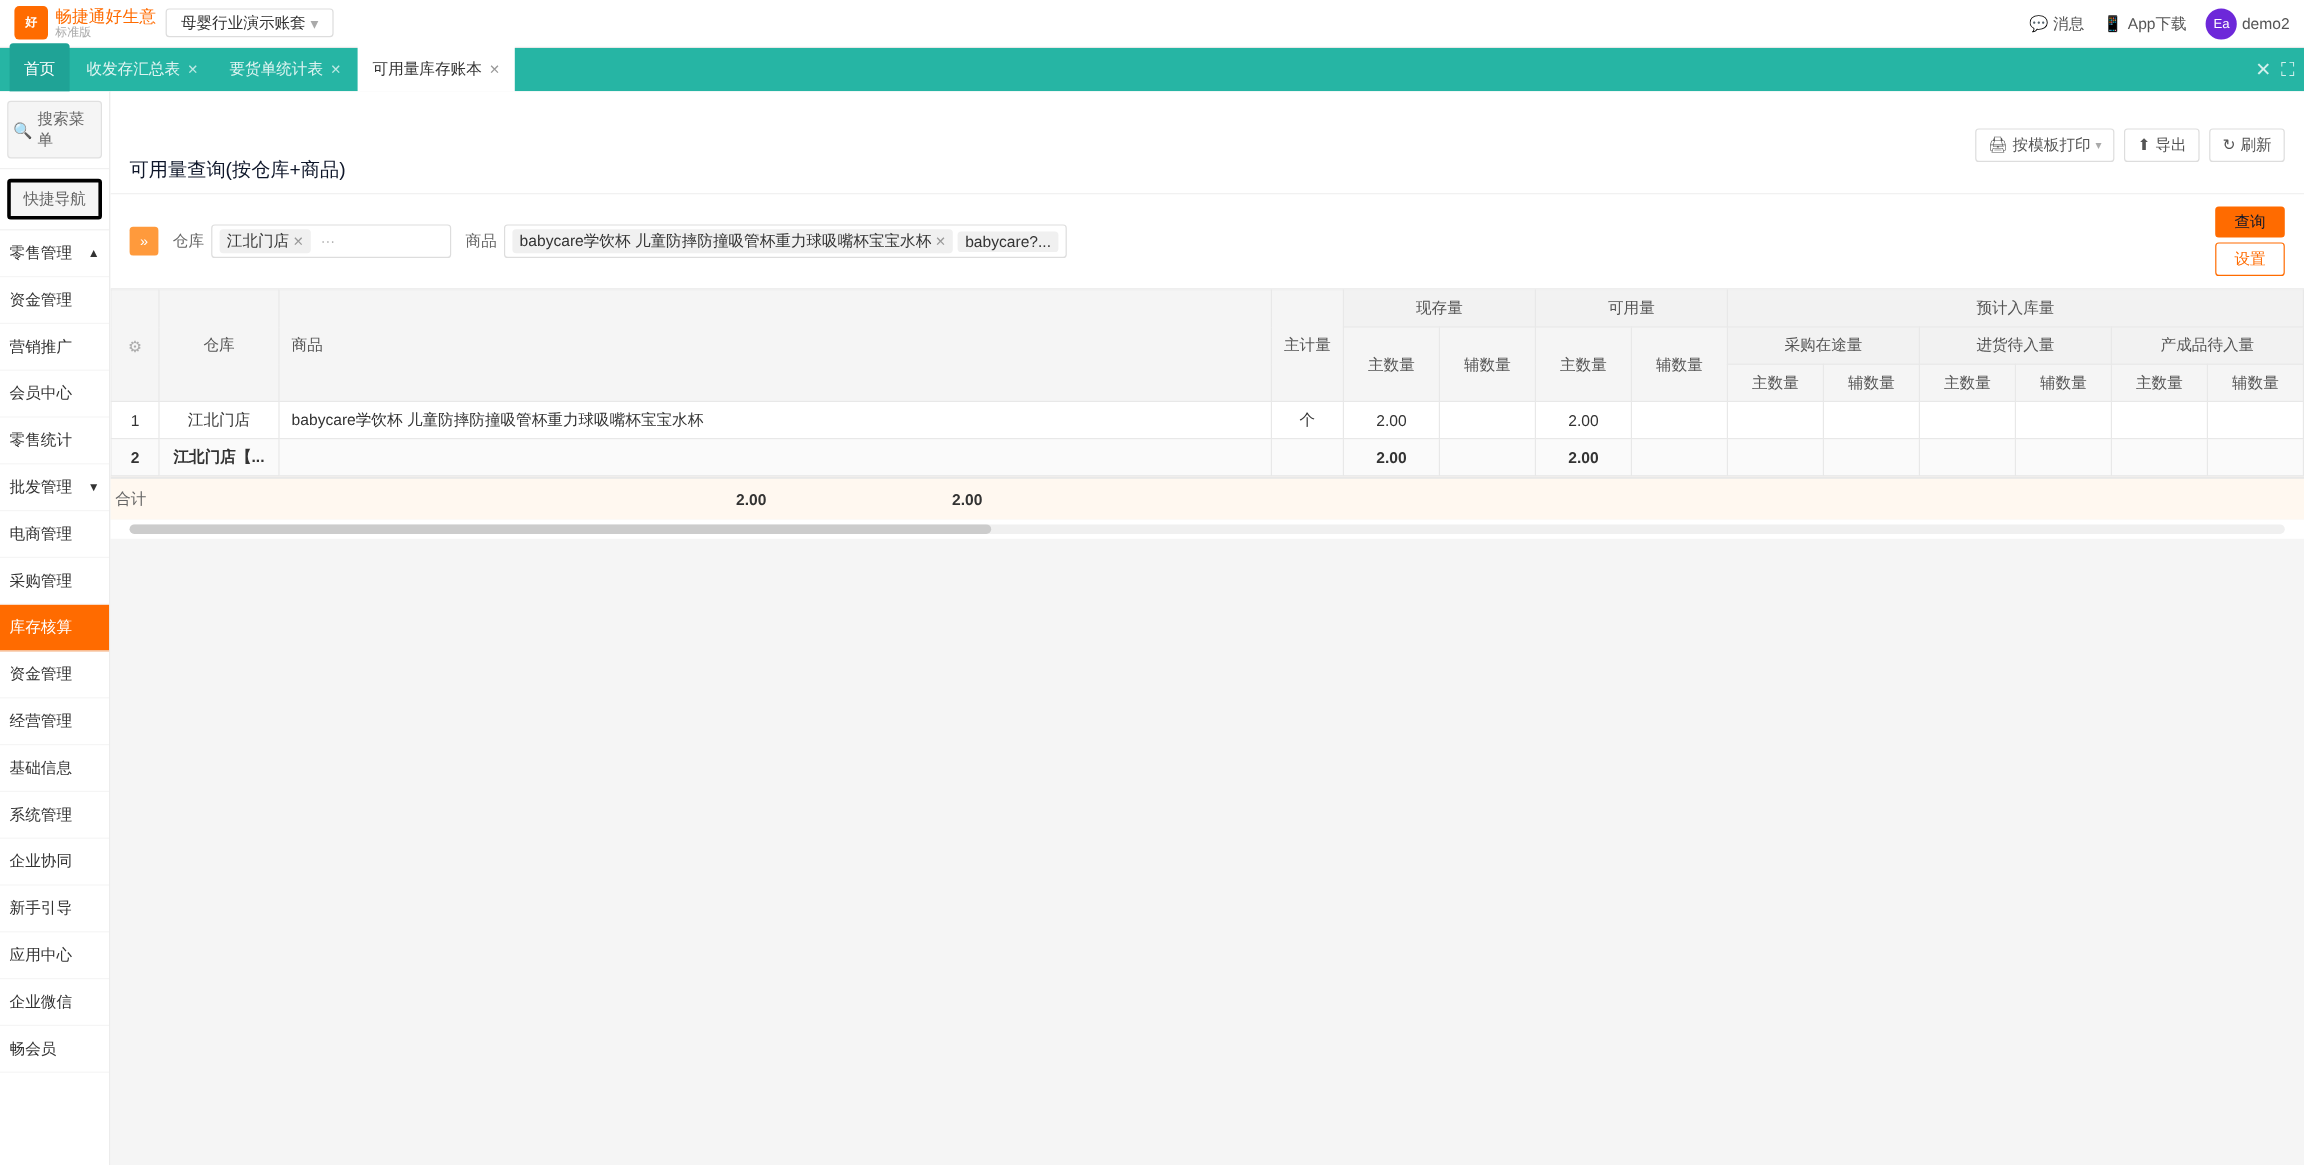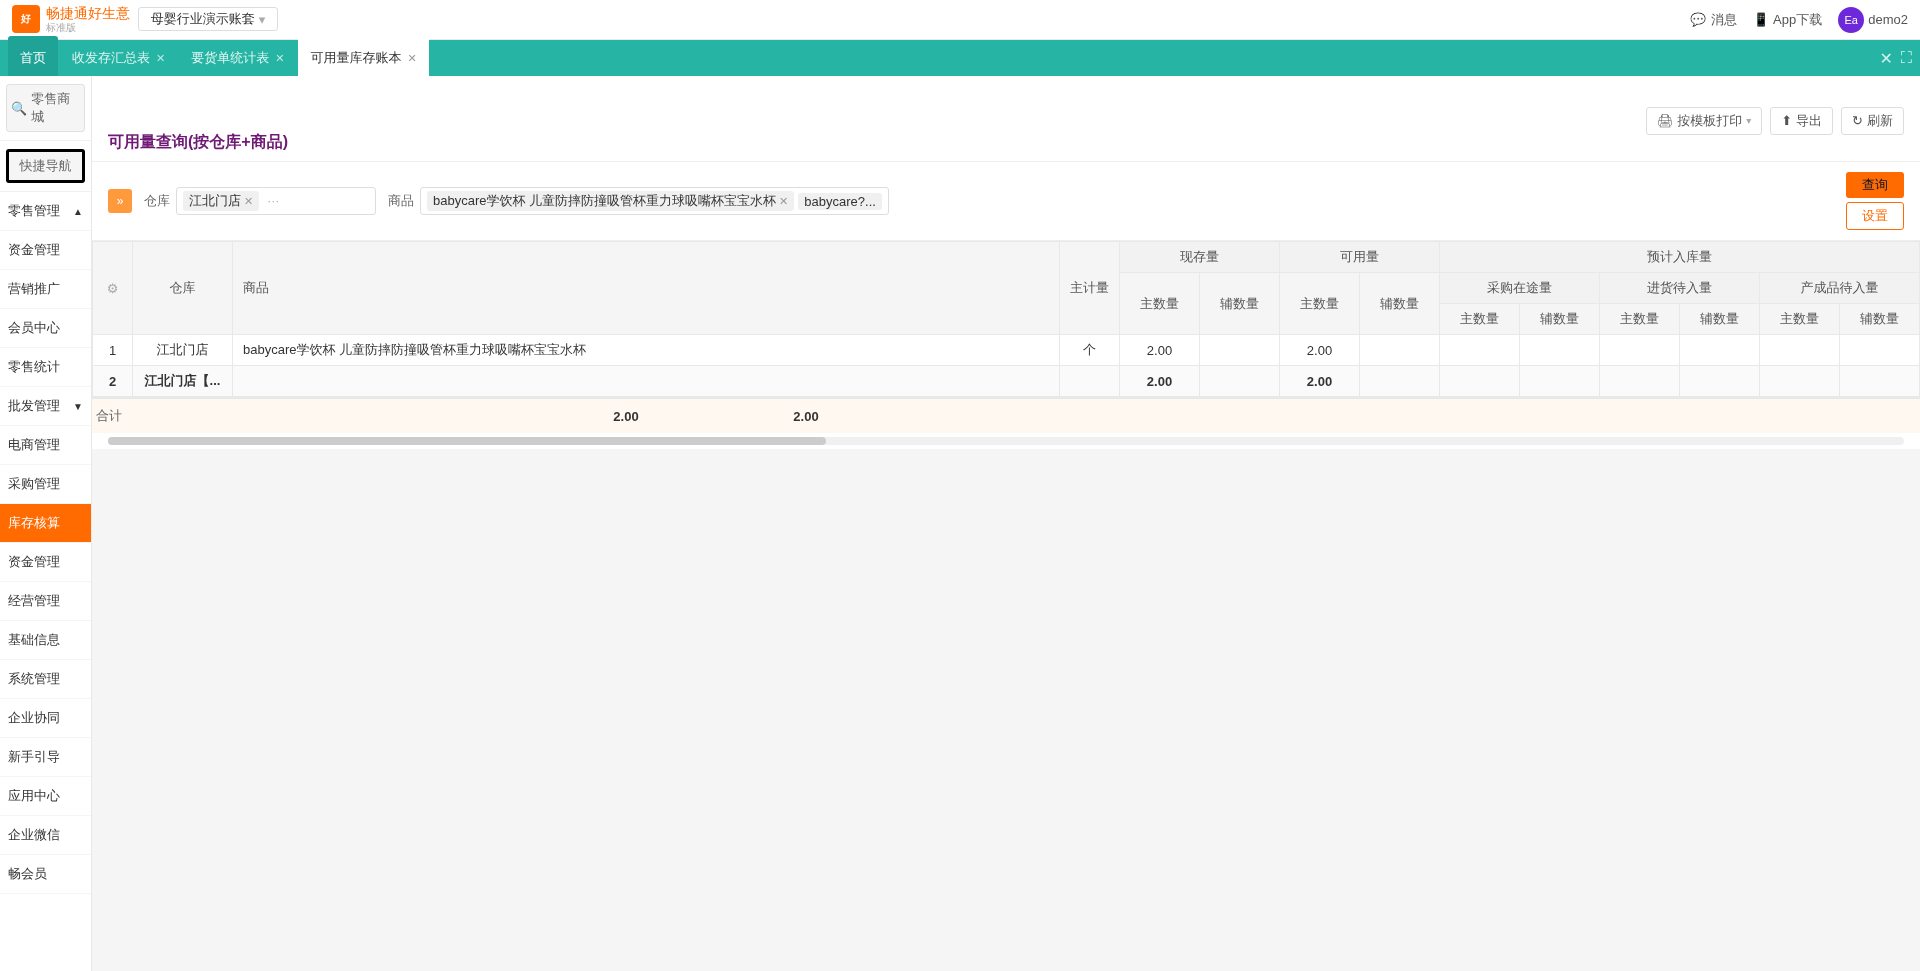--- a/index.html
+++ b/index.html
@@ -90,21 +90,21 @@
     
     .content-area { flex: 1; overflow-y: auto; background: #f5f5f5; padding: 0; }
 
     
     .page-header {
       background: #fff;
       padding: 12px 16px 8px;
       display: flex; align-items: center; justify-content: space-between;
       border-bottom: 1px solid #eee;
     }
-    .page-title { font-size: 16px; font-weight: 700; color: #701a75; margin-top: 44px; }
+    .page-title { font-size: 16px; font-weight: 400; color: #0f172a; margin-top: 44px; }
     .page-actions { display: flex; align-items: center; gap: 8px; }
     .action-btn {
       display: flex; align-items: center; gap: 4px;
       padding: 4px 10px; border: 1px solid #ddd; border-radius: 3px;
       background: #fff; cursor: pointer; font-size: 12px; color: #555;
     }
 
     
     .filter-area {
       background: #fff;
@@ -252,21 +252,21 @@
     <span class="nav-tabs-right-btn">⛶</span>
   </div>
 </div>
 
 <div class="main-layout">
 
   <div class="sidebar">
     <div class="sidebar-search">
       <div class="sidebar-search-btn">
         <span>🔍</span>
-        <span>零售商城</span>
+        <span>搜索菜单</span>
       </div>
     </div>
     <div class="sidebar-nav-btn">
       <div class="sidebar-nav-item">
         <span>快捷导航</span>
       </div>
     </div>
 
     <div class="sidebar-menu-item expandable">
       <span>零售管理</span>

